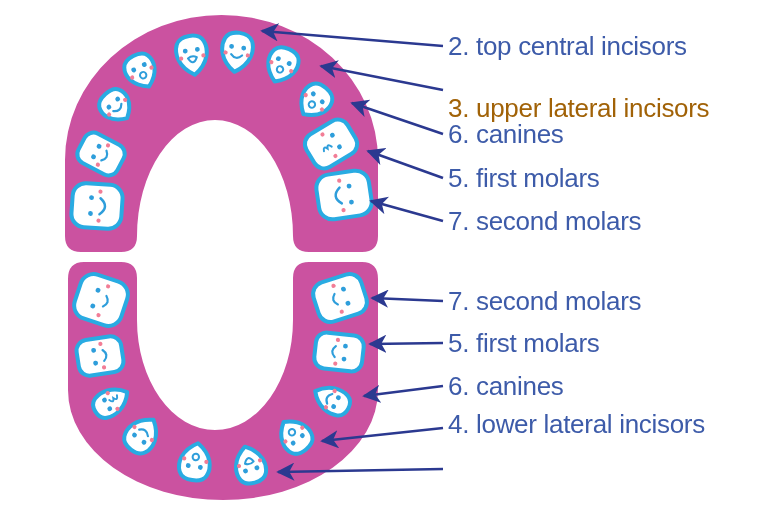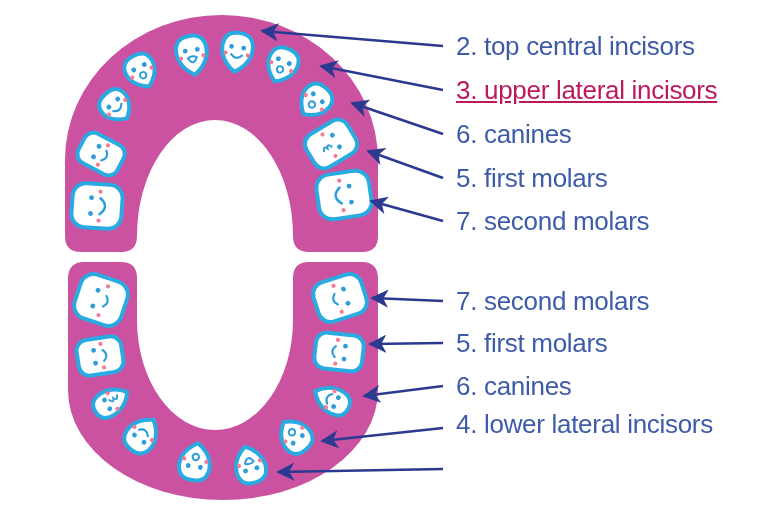--- a/index.html
+++ b/index.html
@@ -12,21 +12,20 @@
   }
   .stage svg{position:absolute;left:0;top:0;}
   .label{
     position:absolute;
     left:448px;
     font-size:26px;
     line-height:30px;
     letter-spacing:-0.3px;
     white-space:nowrap;
     font-weight:normal;
-    margin-left:8px;
   }
 </style>
 </head>
 <body>
 
 <div class="stage">
   <svg id="diagram" width="768" height="514" viewBox="0 0 768 514">
       <defs>
         <marker id="ah" viewBox="0 0 10 10" refX="9" refY="5" markerWidth="7" markerHeight="7" orient="auto">
           <path d="M 0 0 L 10 5 L 0 10 L 2.8 5 Z" fill="#2B3990"></path>
@@ -200,21 +199,21 @@
       <line x1="443" y1="178" x2="368" y2="151" stroke="#2B3990" stroke-width="2.6" marker-end="url(#ah)"></line>
       <line x1="443" y1="221" x2="371" y2="201" stroke="#2B3990" stroke-width="2.6" marker-end="url(#ah)"></line>
       <line x1="443" y1="301" x2="372" y2="298" stroke="#2B3990" stroke-width="2.6" marker-end="url(#ah)"></line>
       <line x1="443" y1="343" x2="370" y2="344" stroke="#2B3990" stroke-width="2.6" marker-end="url(#ah)"></line>
       <line x1="443" y1="386" x2="364" y2="396" stroke="#2B3990" stroke-width="2.6" marker-end="url(#ah)"></line>
       <line x1="443" y1="428" x2="322" y2="441" stroke="#2B3990" stroke-width="2.6" marker-end="url(#ah)"></line>
       <line x1="443" y1="469" x2="278" y2="472" stroke="#2B3990" stroke-width="2.6" marker-end="url(#ah)"></line>
     </svg>
 
   <div class="label" style="top: 31px; color: rgb(61, 91, 169);">2. top central incisors</div>
-  <div class="label" style="top: 75px; color: #be185d; text-decoration: underline;">3. upper lateral incisors</div>
+  <div class="label" style="top: 93px; color: #a16207;">3. upper lateral incisors</div>
   <div class="label" style="top: 119px; color: rgb(61, 91, 169);">6. canines</div>
   <div class="label" style="top: 163px; color: rgb(61, 91, 169);">5. first molars</div>
   <div class="label" style="top: 206px; color: rgb(61, 91, 169);">7. second molars</div>
 
   <div class="label" style="top: 286px; color: rgb(61, 91, 169);">7. second molars</div>
   <div class="label" style="top: 328px; color: rgb(61, 91, 169);">5. first molars</div>
   <div class="label" style="top: 371px; color: rgb(61, 91, 169);">6. canines</div>
   <div class="label" style="top: 409px; color: rgb(61, 91, 169);">4. lower lateral incisors</div>
 </div>
 

